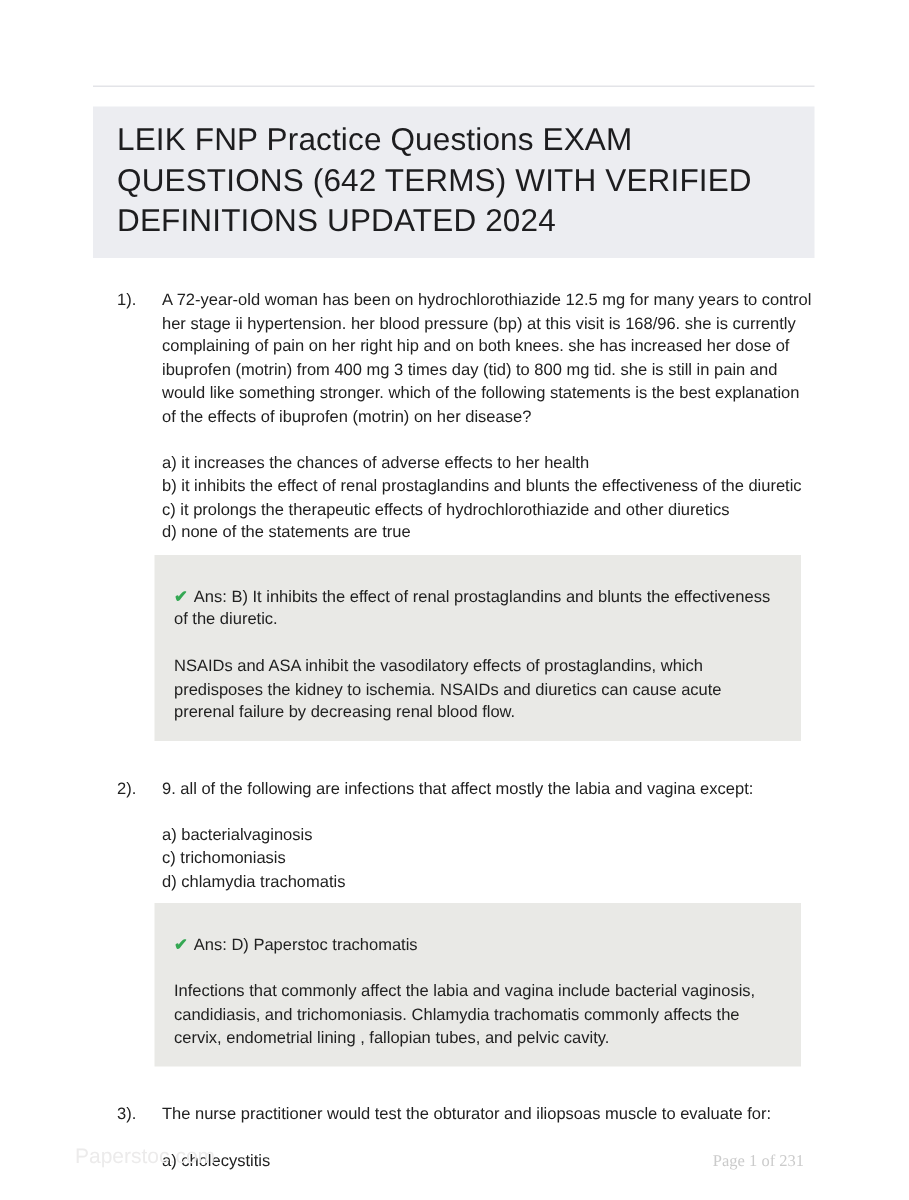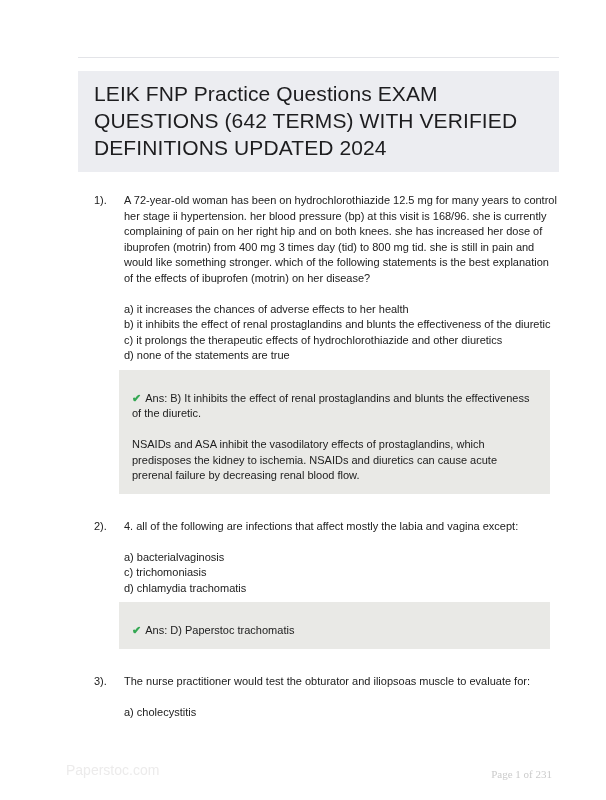--- a/index.html
+++ b/index.html
@@ -8,21 +8,20 @@
     background: #ffffff;
   }
   .page {
     position: relative;
     width: 572px;
     height: 800px;
     background: #ffffff;
     font-family: "Liberation Sans", sans-serif;
     color: #212121;
     overflow: hidden;
-    margin-left: 16px;
   }
   .content {
     position: absolute;
     left: 62px;
     top: 57px;
     width: 481px;
   }
   .divider {
     height: 1px;
     background: var(--divider, #e3e4e8);
@@ -126,28 +125,29 @@
           <div class="answer-box">
             <p class="answer-label"><span class="check-icon">✔</span><span>Ans: B) It inhibits the effect of renal prostaglandins and blunts the effectiveness of the diuretic.</span></p>
             <p class="answer-explanation">NSAIDs and ASA inhibit the vasodilatory effects of prostaglandins, which predisposes the kidney to ischemia. NSAIDs and diuretics can cause acute prerenal failure by decreasing renal blood flow.</p>
           </div>
         </div>
       </div>
 
       <div class="question">
         <div class="qnum">2).</div>
         <div class="qbody">
-          <p class="qtext">4. all of the following are infections that affect mostly the labia and vagina except:</p>
+          <p class="qtext">9. all of the following are infections that affect mostly the labia and vagina except:</p>
           <div class="options">
             <div class="option">a) bacterialvaginosis</div>
             <div class="option">c) trichomoniasis</div>
             <div class="option">d) chlamydia trachomatis</div>
           </div>
           <div class="answer-box">
             <p class="answer-label"><span class="check-icon">✔</span><span>Ans: D) Paperstoc trachomatis</span></p>
+            <p class="answer-explanation">Infections that commonly affect the labia and vagina include bacterial vaginosis, candidiasis, and trichomoniasis. Chlamydia trachomatis commonly affects the cervix, endometrial lining , fallopian tubes, and pelvic cavity.</p>
           </div>
         </div>
       </div>
 
       <div class="question">
         <div class="qnum">3).</div>
         <div class="qbody">
           <p class="qtext">The nurse practitioner would test the obturator and iliopsoas muscle to evaluate for:</p>
           <div class="options">
             <div class="option">a) cholecystitis</div>

